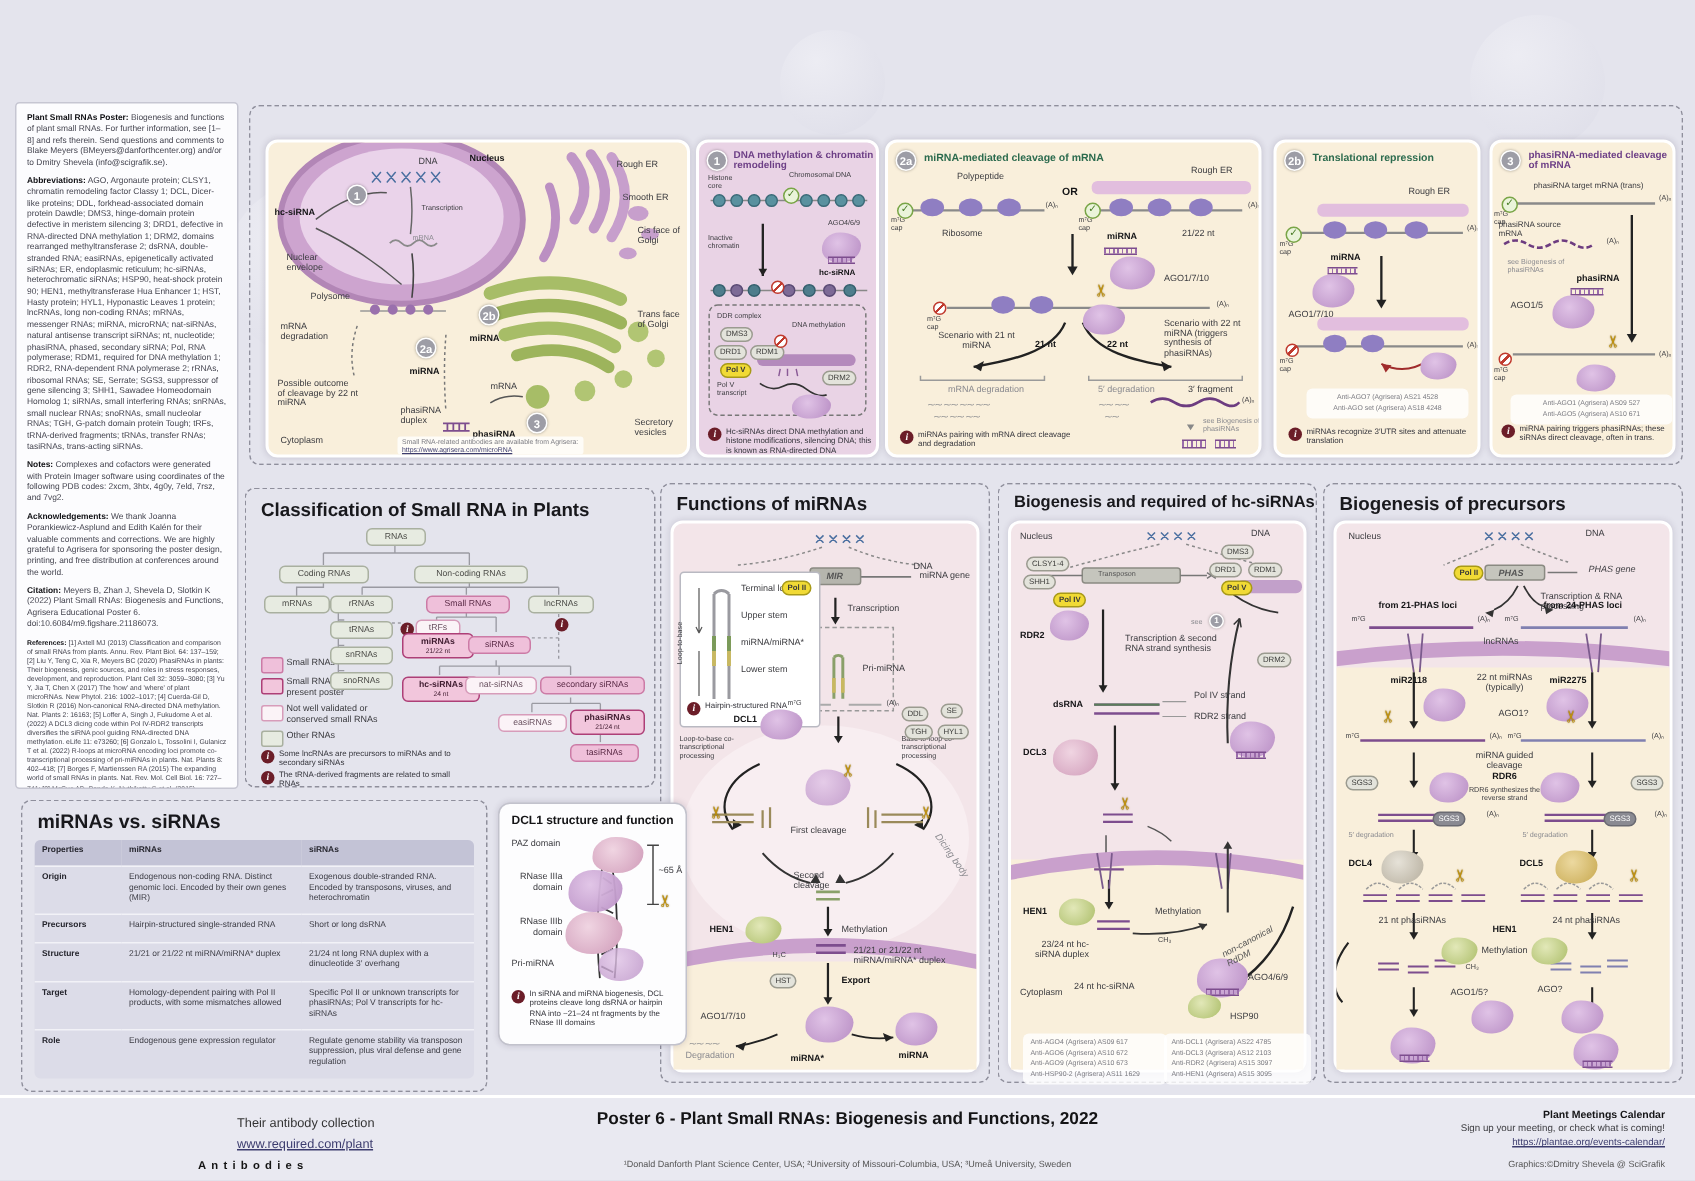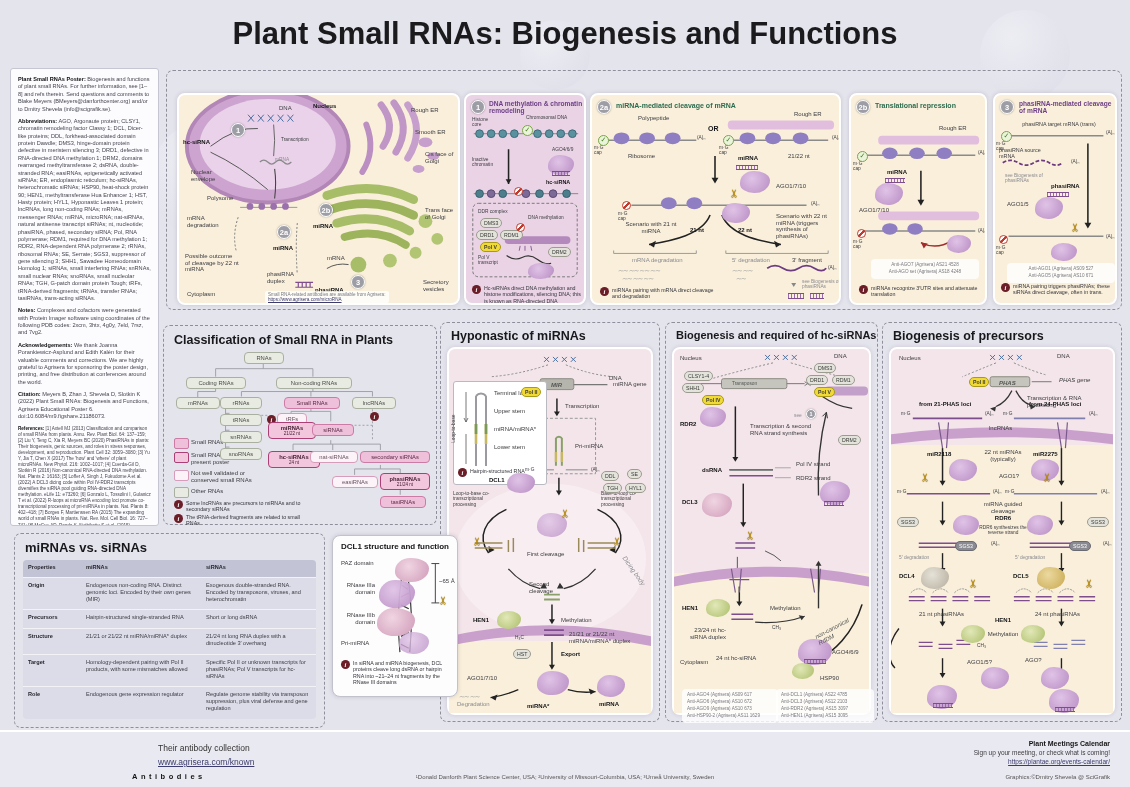--- a/index.html
+++ b/index.html
@@ -77,21 +77,20 @@
 <body>
 
 <div class="page">
 
   <div class="deco" style="left:150px;top:120px;width:120px;height:120px;"></div>
   <div class="deco" style="left:520px;top:20px;width:70px;height:70px;"></div>
   <div class="deco" style="left:980px;top:10px;width:90px;height:90px;"></div>
   <div class="deco" style="left:620px;top:740px;width:60px;height:60px;"></div>
   <div class="deco" style="left:900px;top:745px;width:50px;height:50px;"></div>
 
-  <div class="page-title">Plant Small RNAs: Biogenesis and Functions</div>
 
   <aside class="sidebar">
     <p><b>Plant Small RNAs Poster:</b> <span>Biogenesis and functions of plant small RNAs. For further information, see [1–8] and refs therein. Send questions and comments to Blake Meyers (BMeyers@danforthcenter.org) and/or to Dmitry Shevela (info@scigrafik.se).</span></p>
     <p><b>Abbreviations:</b> <span>AGO, Argonaute protein; CLSY1, chromatin remodeling factor Classy 1; DCL, Dicer-like proteins; DDL, forkhead-associated domain protein Dawdle; DMS3, hinge-domain protein defective in meristem silencing 3; DRD1, defective in RNA-directed DNA methylation 1; DRM2, domains rearranged methyltransferase 2; dsRNA, double-stranded RNA; easiRNAs, epigenetically activated siRNAs; ER, endoplasmic reticulum; hc-siRNAs, heterochromatic siRNAs; HSP90, heat-shock protein 90; HEN1, methyltransferase Hua Enhancer 1; HST, Hasty protein; HYL1, Hyponastic Leaves 1 protein; lncRNAs, long non-coding RNAs; mRNAs, messenger RNAs; miRNA, microRNA; nat-siRNAs, natural antisense transcript siRNAs; nt, nucleotide; phasiRNA, phased, secondary siRNA; Pol, RNA polymerase; RDM1, required for DNA methylation 1; RDR2, RNA-dependent RNA polymerase 2; rRNAs, ribosomal RNAs; SE, Serrate; SGS3, suppressor of gene silencing 3; SHH1, Sawadee Homeodomain Homolog 1; siRNAs, small interfering RNAs; snRNAs, small nuclear RNAs; snoRNAs, small nucleolar RNAs; TGH, G-patch domain protein Tough; tRFs, tRNA-derived fragments; tRNAs, transfer RNAs; tasiRNAs, trans-acting siRNAs.</span></p>
     <p><b>Notes:</b> <span>Complexes and cofactors were generated with Protein Imager software using coordinates of the following PDB codes: 2xcm, 3htx, 4g0y, 7eld, 7rsz, and 7vg2.</span></p>
     <p><b>Acknowledgements:</b> <span>We thank Joanna Porankiewicz-Asplund and Edith Kalén for their valuable comments and corrections. We are highly grateful to Agrisera for sponsoring the poster design, printing, and free distribution at conferences around the world.</span></p>
     <p><b>Citation:</b> <span>Meyers B, Zhan J, Shevela D, Slotkin K (2022) Plant Small RNAs: Biogenesis and Functions, Agrisera Educational Poster 6. doi:10.6084/m9.figshare.21186073.</span></p>
     <p style="font-size:4.6px;"><b>References:</b> <span>[1] Axtell MJ (2013) Classification and comparison of small RNAs from plants. Annu. Rev. Plant Biol. 64: 137–159; [2] Liu Y, Teng C, Xia R, Meyers BC (2020) PhasiRNAs in plants: Their biogenesis, genic sources, and roles in stress responses, development, and reproduction. Plant Cell 32: 3059–3080; [3] Yu Y, Jia T, Chen X (2017) The 'how' and 'where' of plant microRNAs. New Phytol. 216: 1002–1017; [4] Cuerda-Gil D, Slotkin R (2016) Non-canonical RNA-directed DNA methylation. Nat. Plants 2: 16163; [5] Loffer A, Singh J, Fukudome A et al. (2022) A DCL3 dicing code within Pol IV-RDR2 transcripts diversifies the siRNA pool guiding RNA-directed DNA methylation. eLife 11: e73260; [6] Gonzalo L, Tossolini I, Gulanicz T et al. (2022) R-loops at microRNA encoding loci promote co-transcriptional processing of pri-miRNAs in plants. Nat. Plants 8: 402–418; [7] Borges F, Martienssen RA (2015) The expanding world of small RNAs in plants. Nat. Rev. Mol. Cell Biol. 16: 727–741; [8] McCue AD, Panda K, Nuthikattu S et al. (2015) ARGONAUTE 6 bridges transposable element mRNA-derived siRNA to the establishment of DNA methylation. EMBO J. 34: 20–35.</span></p>
   </aside>
 
@@ -412,21 +411,21 @@
       <span class="info">i</span>
       <span>Some lncRNAs are precursors to miRNAs and to secondary siRNAs</span>
     </div>
     <div class="note" style="left:10px;top:188px;width:130px;">
       <span class="info">i</span>
       <span>The tRNA-derived fragments are related to small RNAs</span>
     </div>
   </section>
 
   <section class="dash" style="left:440px;top:322px;width:220px;height:400px;">
-    <div class="phead" style="left:10px;top:6px;">Hyponastic of miRNAs</div>
+    <div class="phead" style="left:10px;top:6px;">Functions of miRNAs</div>
     <div class="bio-inner">
       <div class="cyto" style="height:72px;"></div>
       <svg class="ov" viewBox="0 0 204 370">
         <ellipse cx="102" cy="212" rx="97" ry="76" fill="#f8eef1"></ellipse>
         <path d="M0 290 Q102 268 204 290 L204 300 Q102 278 0 300 Z" fill="#c9a0cc"></path>
         <path d="M96 8 l5 5 m0 -5 l-5 5 m9 -5 l5 5 m0 -5 l-5 5 m9 -5 l5 5 m0 -5 l-5 5 m9 -5 l5 5 m0 -5 l-5 5" stroke="#4a6fa0" stroke-width="1" fill="none"></path>
         <path d="M100 16 q-30 10 -58 12 M118 16 q24 10 48 12" stroke="#888" stroke-dasharray="2 2" fill="none"></path>
         <line x1="60" y1="36" x2="160" y2="36" stroke="#777" stroke-width="1.2"></line>
         <rect x="92" y="30" width="34" height="11" rx="2" fill="#b5b5ad" stroke="#8a8a82"></rect>
         <line x1="109" y1="50" x2="109" y2="66" stroke="#222" stroke-width="1.5"></line>
@@ -761,20 +760,21 @@
     <span class="lbl" style="left:106px;top:42px;">~65 Å</span>
     <div class="note" style="left:8px;top:124px;width:110px;">
       <span class="info">i</span>
       <span>In siRNA and miRNA biogenesis, DCL proteins cleave long dsRNA or hairpin RNA into ~21–24 nt fragments by the RNase III domains</span>
     </div>
   </section>
 
   <footer class="footer">
     <div class="brand-sub">Antibodies</div>
     <div class="lbl" style="left:158px;top:12px;font-size:8.5px;color:#333;">Their antibody collection</div>
-    <div class="lbl link" style="left:158px;top:26px;font-size:8.5px;">www.agrisera.com/known</div>
+    <div class="lbl link" style="left:158px;top:26px;font-size:8.5px;">www.required.com/plant</div>
+    <div class="lbl b cc" style="left:330px;top:8px;width:470px;font-size:11.5px;">Poster 6 - Plant Small RNAs: Biogenesis and Functions, 2022</div>
     <div class="lbl cc" style="left:330px;top:42px;width:470px;font-size:6px;color:#555;">¹Donald Danforth Plant Science Center, USA; ²University of Missouri-Columbia, USA; ³Umeå University, Sweden</div>
     <div class="lbl b rr" style="left:930px;top:8px;width:180px;font-size:7px;">Plant Meetings Calendar</div>
     <div class="lbl rr" style="left:930px;top:17px;width:180px;font-size:6.5px;">Sign up your meeting, or check what is coming!</div>
     <div class="lbl rr link" style="left:930px;top:26px;width:180px;font-size:6.5px;">https://plantae.org/events-calendar/</div>
     <div class="lbl rr" style="left:930px;top:42px;width:180px;font-size:6px;color:#555;">Graphics:©Dmitry Shevela @ SciGrafik</div>
   </footer>
 </div>
 
 </body></html>

